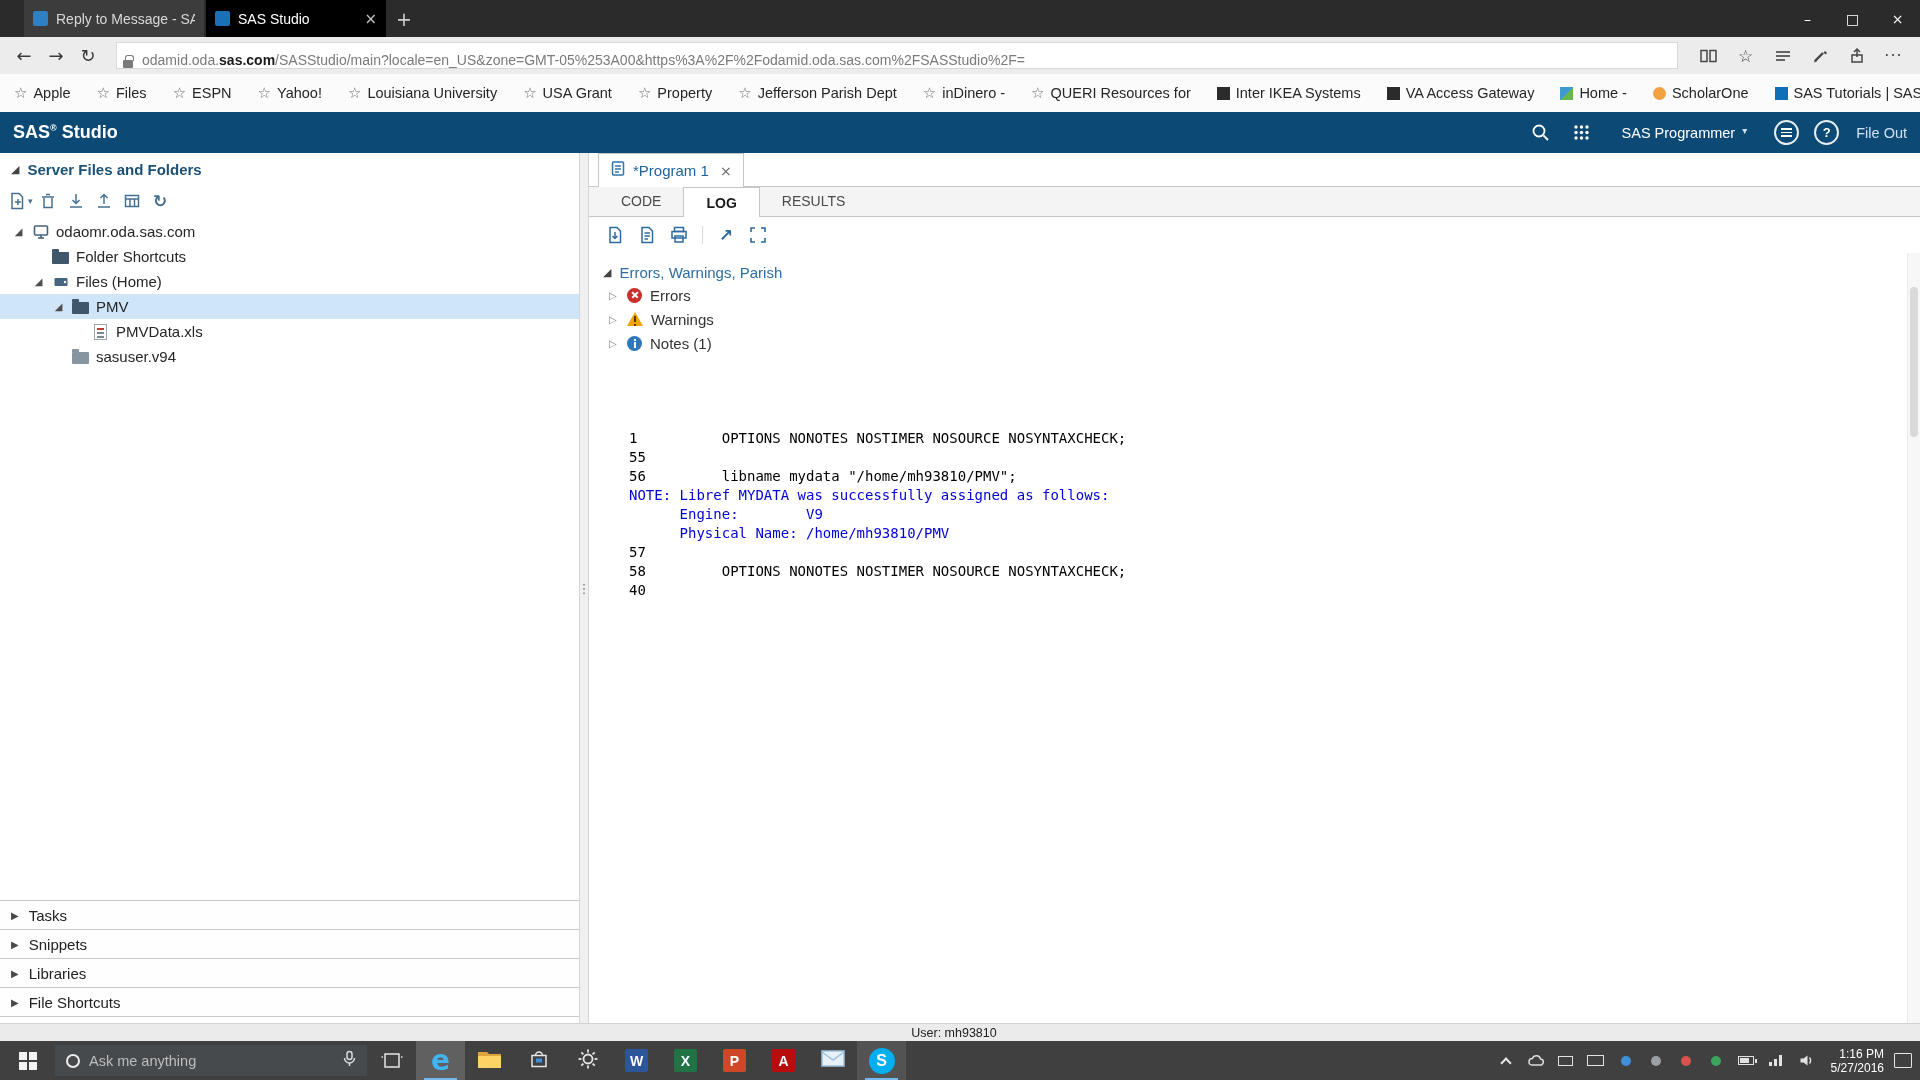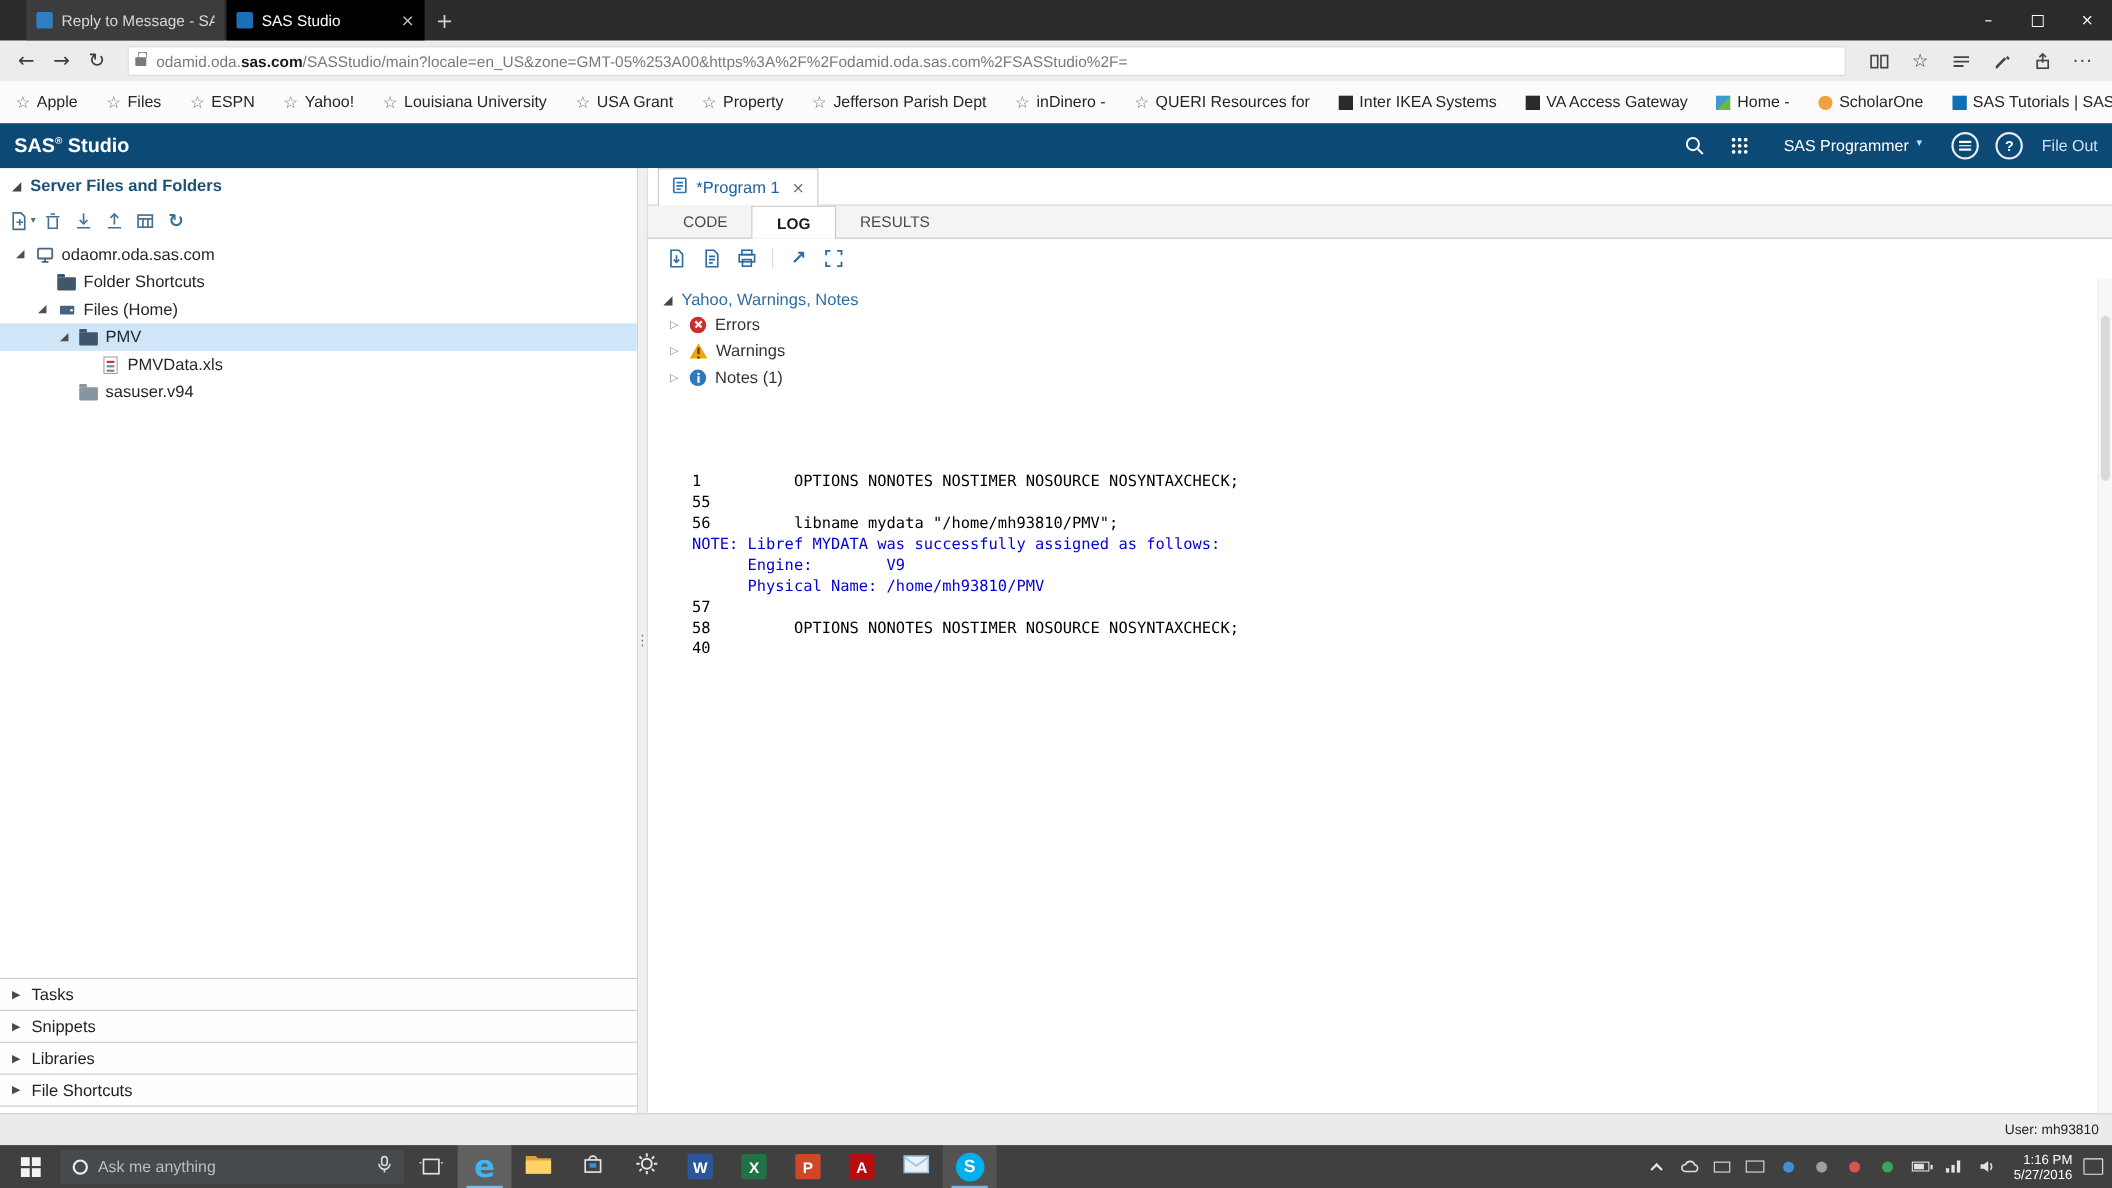--- a/index.html
+++ b/index.html
@@ -20,21 +20,21 @@
   .btab-title{flex:1;font-size:14px;color:#d8d8d8;white-space:nowrap;overflow:hidden;}
   .btab.active .btab-title{color:#fff;}
   .btab-close{color:#c4c4c4;font-size:15px;}
   .newtab{width:36px;height:37px;color:#cfcfcf;font-size:19px;}
   .win-controls{margin-left:auto;display:flex;height:37px;}
   .win-btn{width:45px;color:#fff;font-size:14px;}
 
   
   .addrbar{height:37px;background:#ececec;display:flex;align-items:center;flex:none;padding:0 8px;}
   .nav-btn{width:32px;height:32px;font-size:18px;color:#3a3a3a;}
-  .urlbox{flex:1;height:27px;background:#fff;border:1px solid #d8d8d8;margin:0 12px;display:flex;align-items:center;padding:0 6px;font-size:14px;white-space:nowrap;overflow:hidden;}
+  .urlbox{flex:1;height:27px;background:#fff;border:1px solid #d8d8d8;margin:0 12px;display:flex;align-items:flex-end;padding:0 6px;font-size:14px;white-space:nowrap;overflow:hidden;}
   .lock{width:10px;height:8px;background:#7a7a7a;border-radius:1px;position:relative;margin-right:9px;flex:none;}
   .lock::before{content:"";position:absolute;left:1.5px;top:-5px;width:7px;height:5px;border:1.5px solid #7a7a7a;border-bottom:none;border-radius:3px 3px 0 0;}
   .url-prefix,.url-path{color:#7a7a7a;}
   .url-domain{color:#1a1a1a;font-weight:700;}
   .addr-actions{display:flex;align-items:center;}
   .addr-btn{width:37px;height:32px;color:#454545;}
   .more-dots{font-size:16px;letter-spacing:1px;color:#454545;}
 
   
   .favbar{height:38px;background:#fbfbfb;display:flex;align-items:center;gap:26px;padding:0 14px;flex:none;overflow:hidden;}
@@ -119,21 +119,21 @@
   .info-ico::after{content:"";position:absolute;left:6.6px;top:6.5px;width:2px;height:5.5px;background:#fff;}
 
   .log-text{margin-top:74px;padding-left:40px;font-family:"DejaVu Sans Mono",monospace;font-size:14px;line-height:19px;color:#000;}
   .log-line{white-space:pre;}
   .log-line.note{color:#0202d6;}
 
   .vscroll{position:absolute;right:0;top:0;bottom:0;width:13px;background:#f7f7f7;border-left:1px solid #ebebeb;}
   .vthumb{position:absolute;top:34px;left:2px;width:8px;height:150px;background:#d9d9d9;border-radius:4px;}
 
   
-  .statusbar{height:29px;background:#ebebeb;border-top:1px solid #d2d2d2;display:flex;align-items:center;justify-content:flex-end;padding-right:12px;font-size:12.5px;color:#222;flex:none;}
+  .statusbar{height:18px;background:#ebebeb;border-top:1px solid #d2d2d2;display:flex;align-items:center;justify-content:center;padding-right:12px;font-size:12.5px;color:#222;flex:none;}
 
   
   .taskbar{height:39px;background:#404040;display:flex;align-items:stretch;color:#fff;flex:none;}
   .tb-start{width:55px;}
   .winlogo{display:grid;grid-template-columns:8px 8px;grid-template-rows:8px 8px;gap:2px;}
   .winlogo span{background:#f2f2f2;}
   .tb-search{width:312px;background:#474a4d;margin:4px 0;display:flex;align-items:center;gap:9px;padding:0 11px;}
   .cring{width:14px;height:14px;border:2px solid #ececec;border-radius:50%;flex:none;}
   .tb-search input{flex:1;min-width:0;background:transparent;border:0;outline:0;color:#d6d6d6;font-size:14.5px;font-family:"Liberation Sans",sans-serif;}
   .tb-search input::placeholder{color:#bdbdbd;}
@@ -510,21 +510,21 @@
               <path d="M17 13v4h-4"></path>
               <path d="M7 17H3v-4"></path>
             </svg>
         </div>
       </div>
 
       <div class="log-body">
         <div class="ewn">
           <div class="ewn-header">
             <span class="tri g">◢</span>
-            <span>Yahoo, Warnings, Notes</span>
+            <span>Errors, Warnings, Parish</span>
           </div>
           <div class="ewn-item">
             <span class="ewn-caret g">▷</span>
             <span class="err-ico"></span>
             <span>Errors</span>
           </div>
           <div class="ewn-item">
             <span class="ewn-caret g">▷</span>
             <span class="warn-ico"></span>
             <span>Warnings</span>

